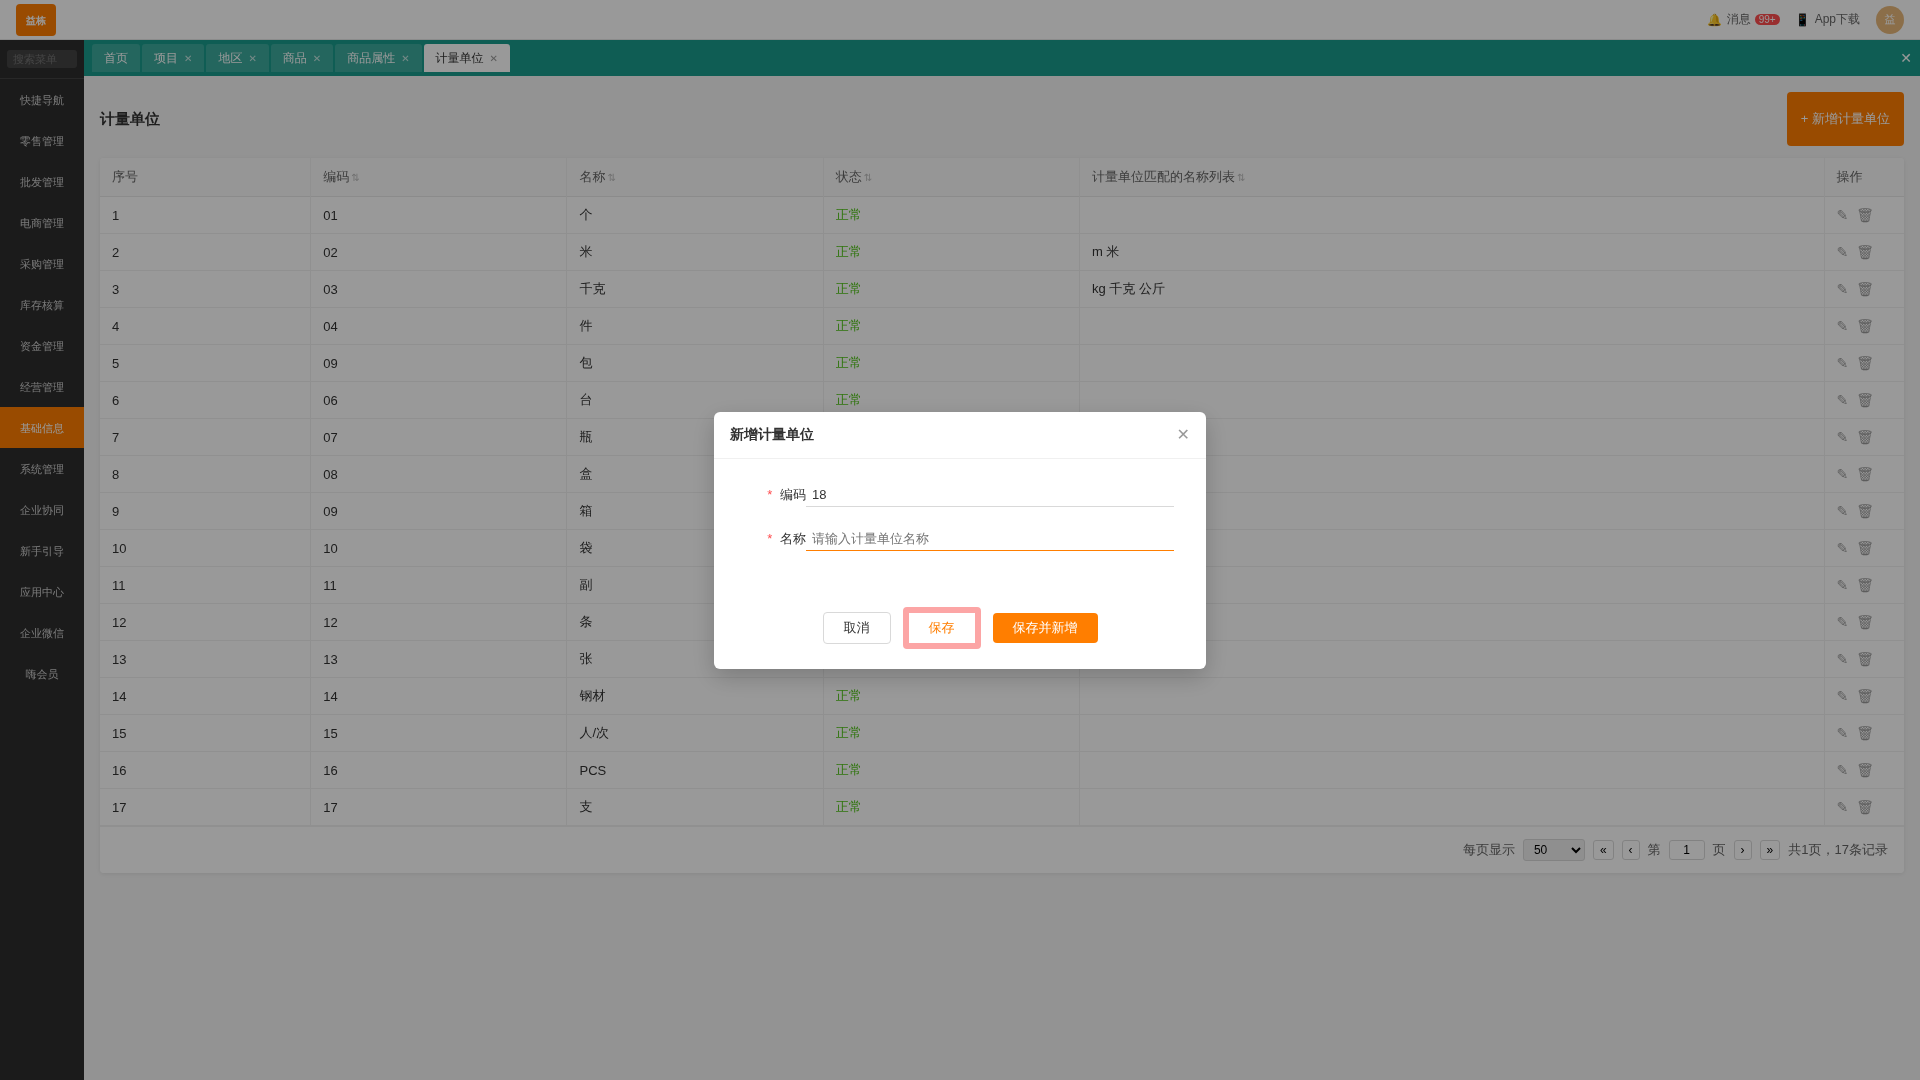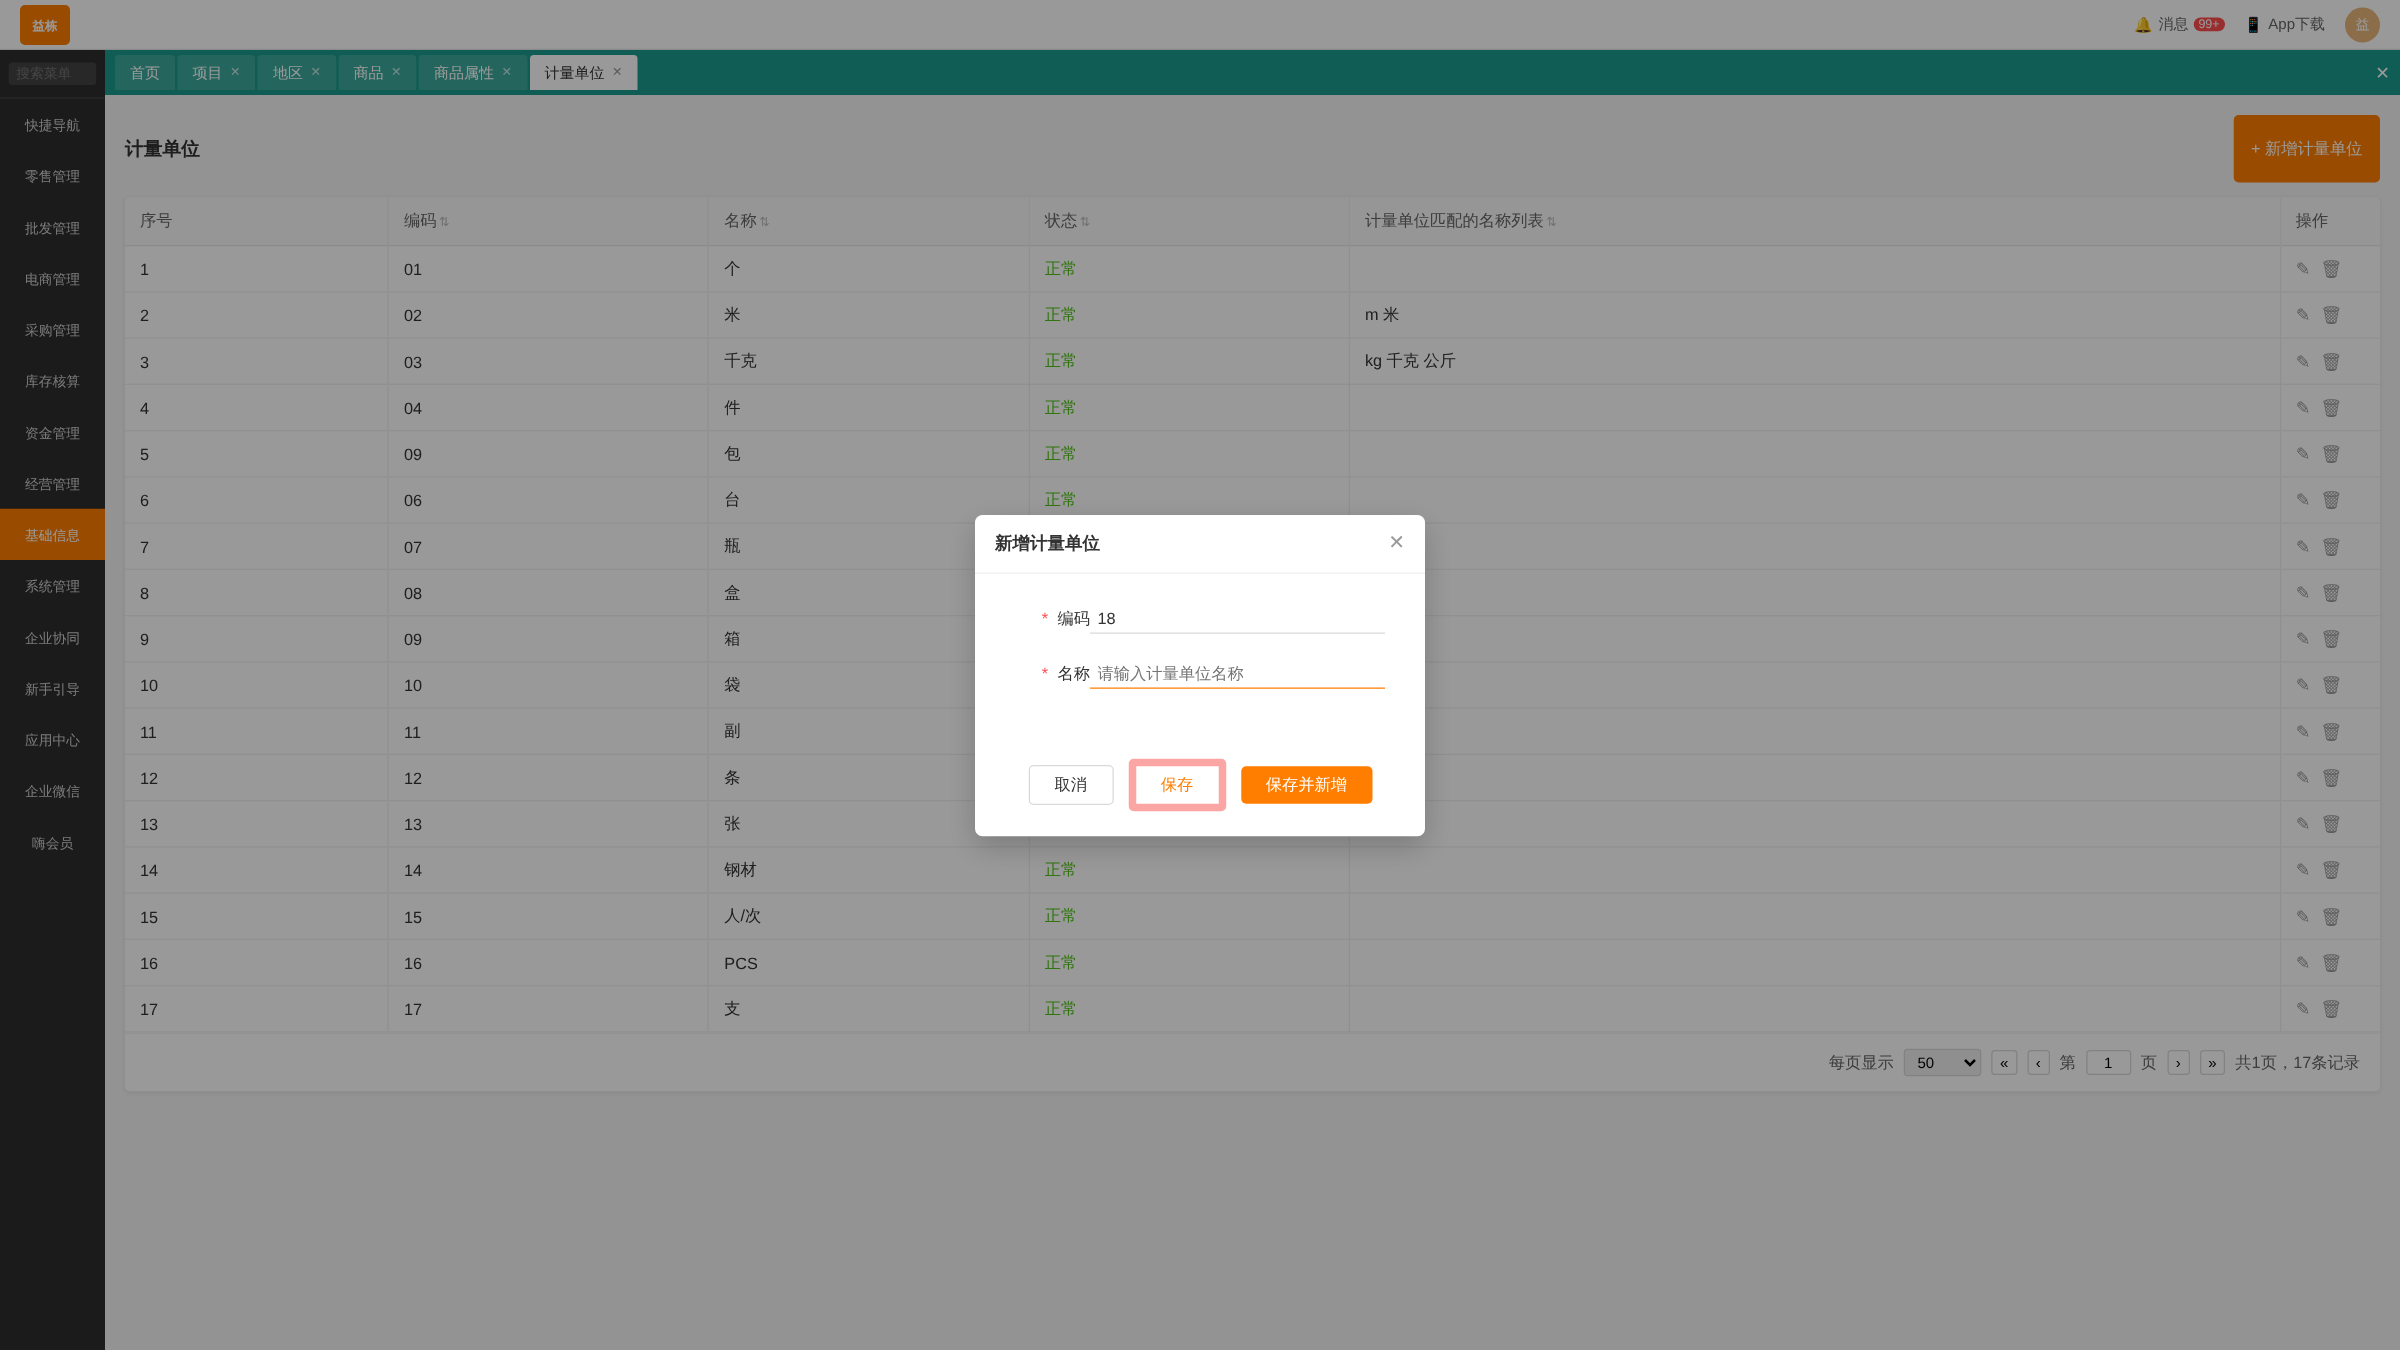--- a/index.html
+++ b/index.html
@@ -286,21 +286,21 @@
       top: 0; left: 0; right: 0; bottom: 0;
       background: rgba(0,0,0,0.4);
       display: flex;
       align-items: center;
       justify-content: center;
       z-index: 1000;
     }
     .modal {
       background: white;
       border-radius: 6px;
-      width: 360px;
+      width: 492px;
       box-shadow: 0 8px 24px rgba(0,0,0,0.2);
     }
     .modal-header {
       display: flex;
       align-items: center;
       justify-content: space-between;
       padding: 14px 16px;
       border-bottom: 1px solid #f0f0f0;
     }
     .modal-title {

